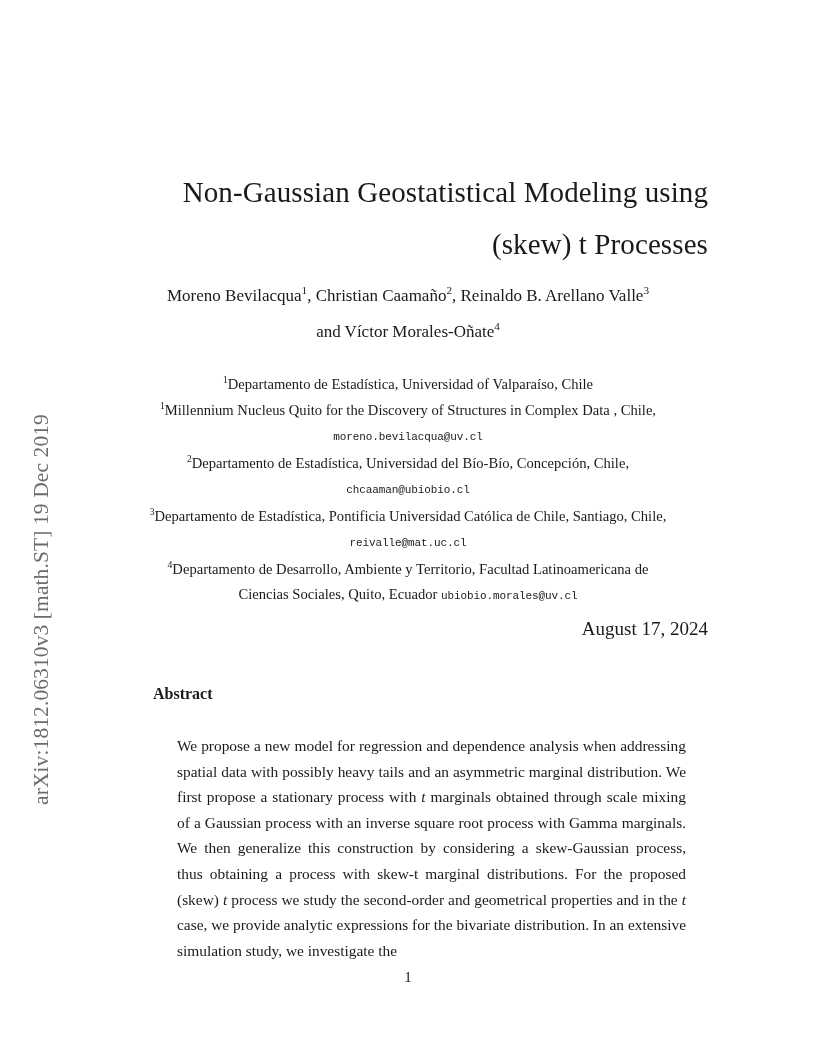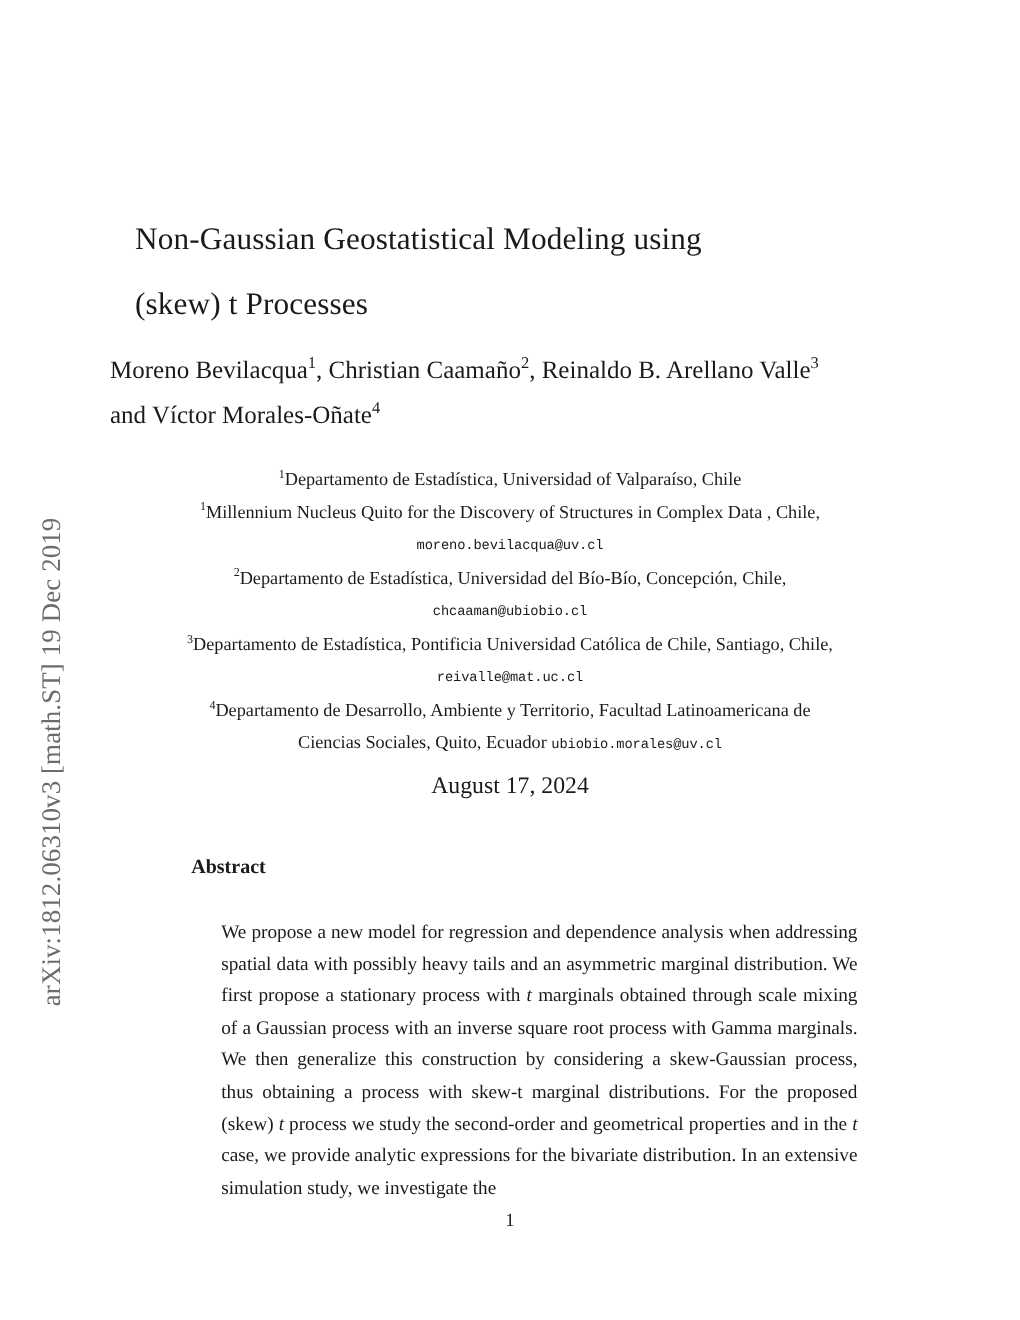--- a/index.html
+++ b/index.html
@@ -41,33 +41,34 @@
     top: 0;
     width: 816px;
     height: 1056px;
   }
 
   .title {
     position: absolute;
     left: 108px;
     top: 166px;
     width: 600px;
-    text-align: left;
-    font-size: 25px;
+    text-align: right;
+    font-size: 29px;
     line-height: 52px;
     letter-spacing: 0.1px;
   }
   .title .line { display: block; }
 
   .authors {
     position: absolute;
     left: 88px;
     top: 278px;
     width: 640px;
-    font-size: 20px;
+    text-align: center;
+    font-size: 17px;
     line-height: 36px;
   }
   .authors .line { display: block; }
 
   sup {
     font-size: 0.66em;
     vertical-align: super;
     line-height: 0;
   }
 
@@ -85,21 +86,21 @@
     font-family: "Liberation Mono", "DejaVu Sans Mono", monospace;
     font-size: 11px;
     letter-spacing: -0.1px;
   }
 
   .pubdate {
     position: absolute;
     left: 108px;
     top: 618px;
     width: 600px;
-    text-align: center;
+    text-align: right;
     font-size: 19px;
   }
 
   .abstract-heading {
     position: absolute;
     left: 153px;
     top: 685px;
     width: 509px;
     text-align: left;
     font-size: 16px;

